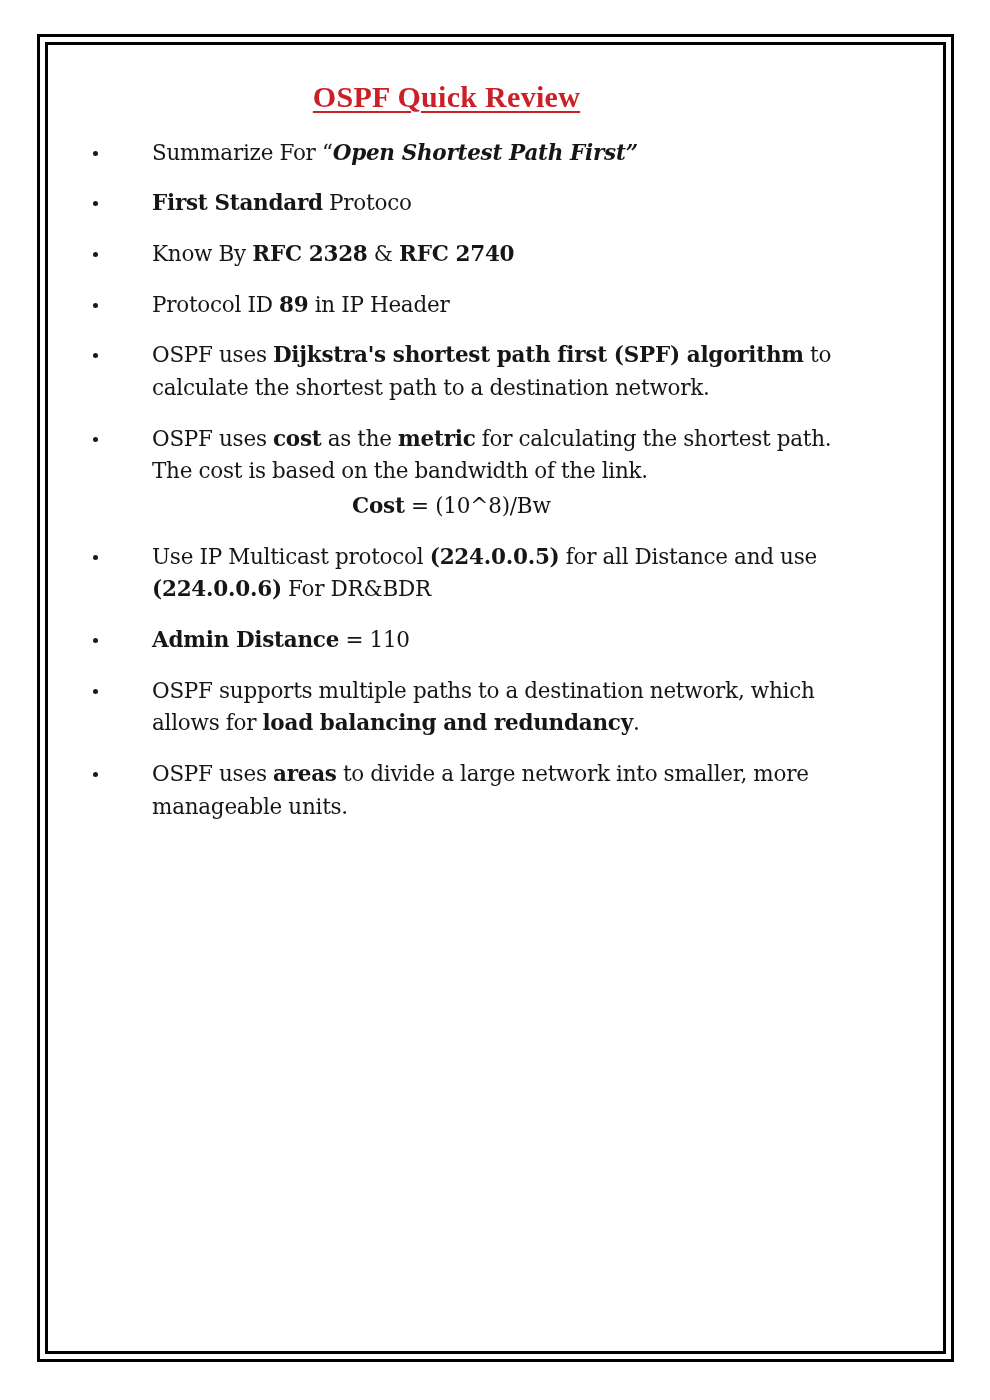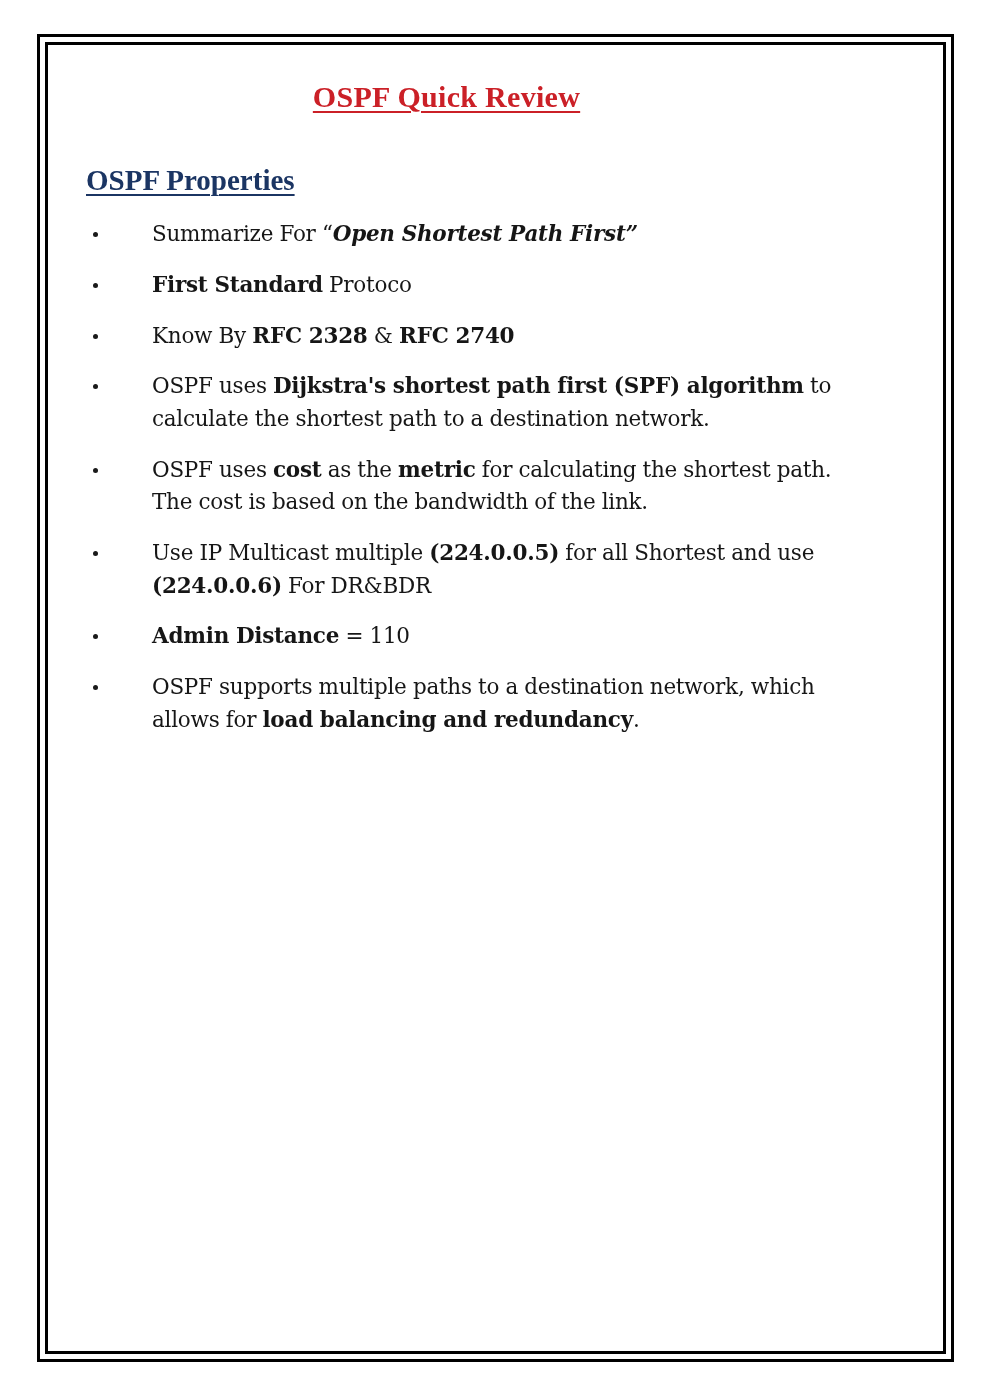--- a/index.html
+++ b/index.html
@@ -142,29 +142,28 @@
   <div id="frame-outer">
     <div id="frame-inner"></div>
   </div>
 
   <div id="content">
 
     <h1 class="doc-title">
       <span class="ul">OSPF Quick Review</span>
     </h1>
 
-    <h2 class="section-title">
-      <span class="ul">OSPF Properties</span>
-    </h2>
 
     <ul class="props" id="props-list">
         <li><span><span>Summarize For “</span><b><i>Open Shortest Path First</i></b><b><i>”</i></b></span></li>
         <li><span><b>First Standard</b><span>  Protoco</span></span></li>
         <li><span><span>Know By </span><b>RFC 2328</b><span> &amp; </span><b>RFC 2740</b></span></li>
+        <li><span><span>Protocol ID </span><b>89</b><span> in IP Header</span></span></li>
         <li><span><span>OSPF uses </span><b>Dijkstra's shortest path first (SPF) algorithm</b><span> to calculate the shortest path to a destination network.</span></span></li>
-        <li><span><span>OSPF uses </span><b>cost</b><span> as the </span><b>metric</b><span> for calculating the shortest path. The cost is based on the bandwidth of the link.</span></span></li>
-        <li><span><span>Use IP Multicast multiple </span><b>(224.0.0.5)</b><span> for all Shortest and use </span><b>(224.0.0.6)</b><span> For DR&amp;BDR</span></span></li>
+        <li><span><span>OSPF uses </span><b>cost</b><span> as the </span><b>metric</b><span> for calculating the shortest path. The cost is based on the bandwidth of the link.</span></span><span class="formula"><b>Cost</b><span> = (10^8)/Bw</span></span></li>
+        <li><span><span>Use IP Multicast protocol </span><b>(224.0.0.5)</b><span> for all Distance and use </span><b>(224.0.0.6)</b><span> For DR&amp;BDR</span></span></li>
         <li><span><b>Admin Distance</b><span> = 110</span></span></li>
         <li><span><span>OSPF supports multiple paths to a destination network, which allows for </span><b>load balancing and redundancy</b><span>.</span></span></li>
+        <li><span><span>OSPF uses </span><b>areas</b><span> to divide a large network into smaller, more manageable units.</span></span></li>
       </ul>
 
   </div>
 </div>
 
 </body></html>

